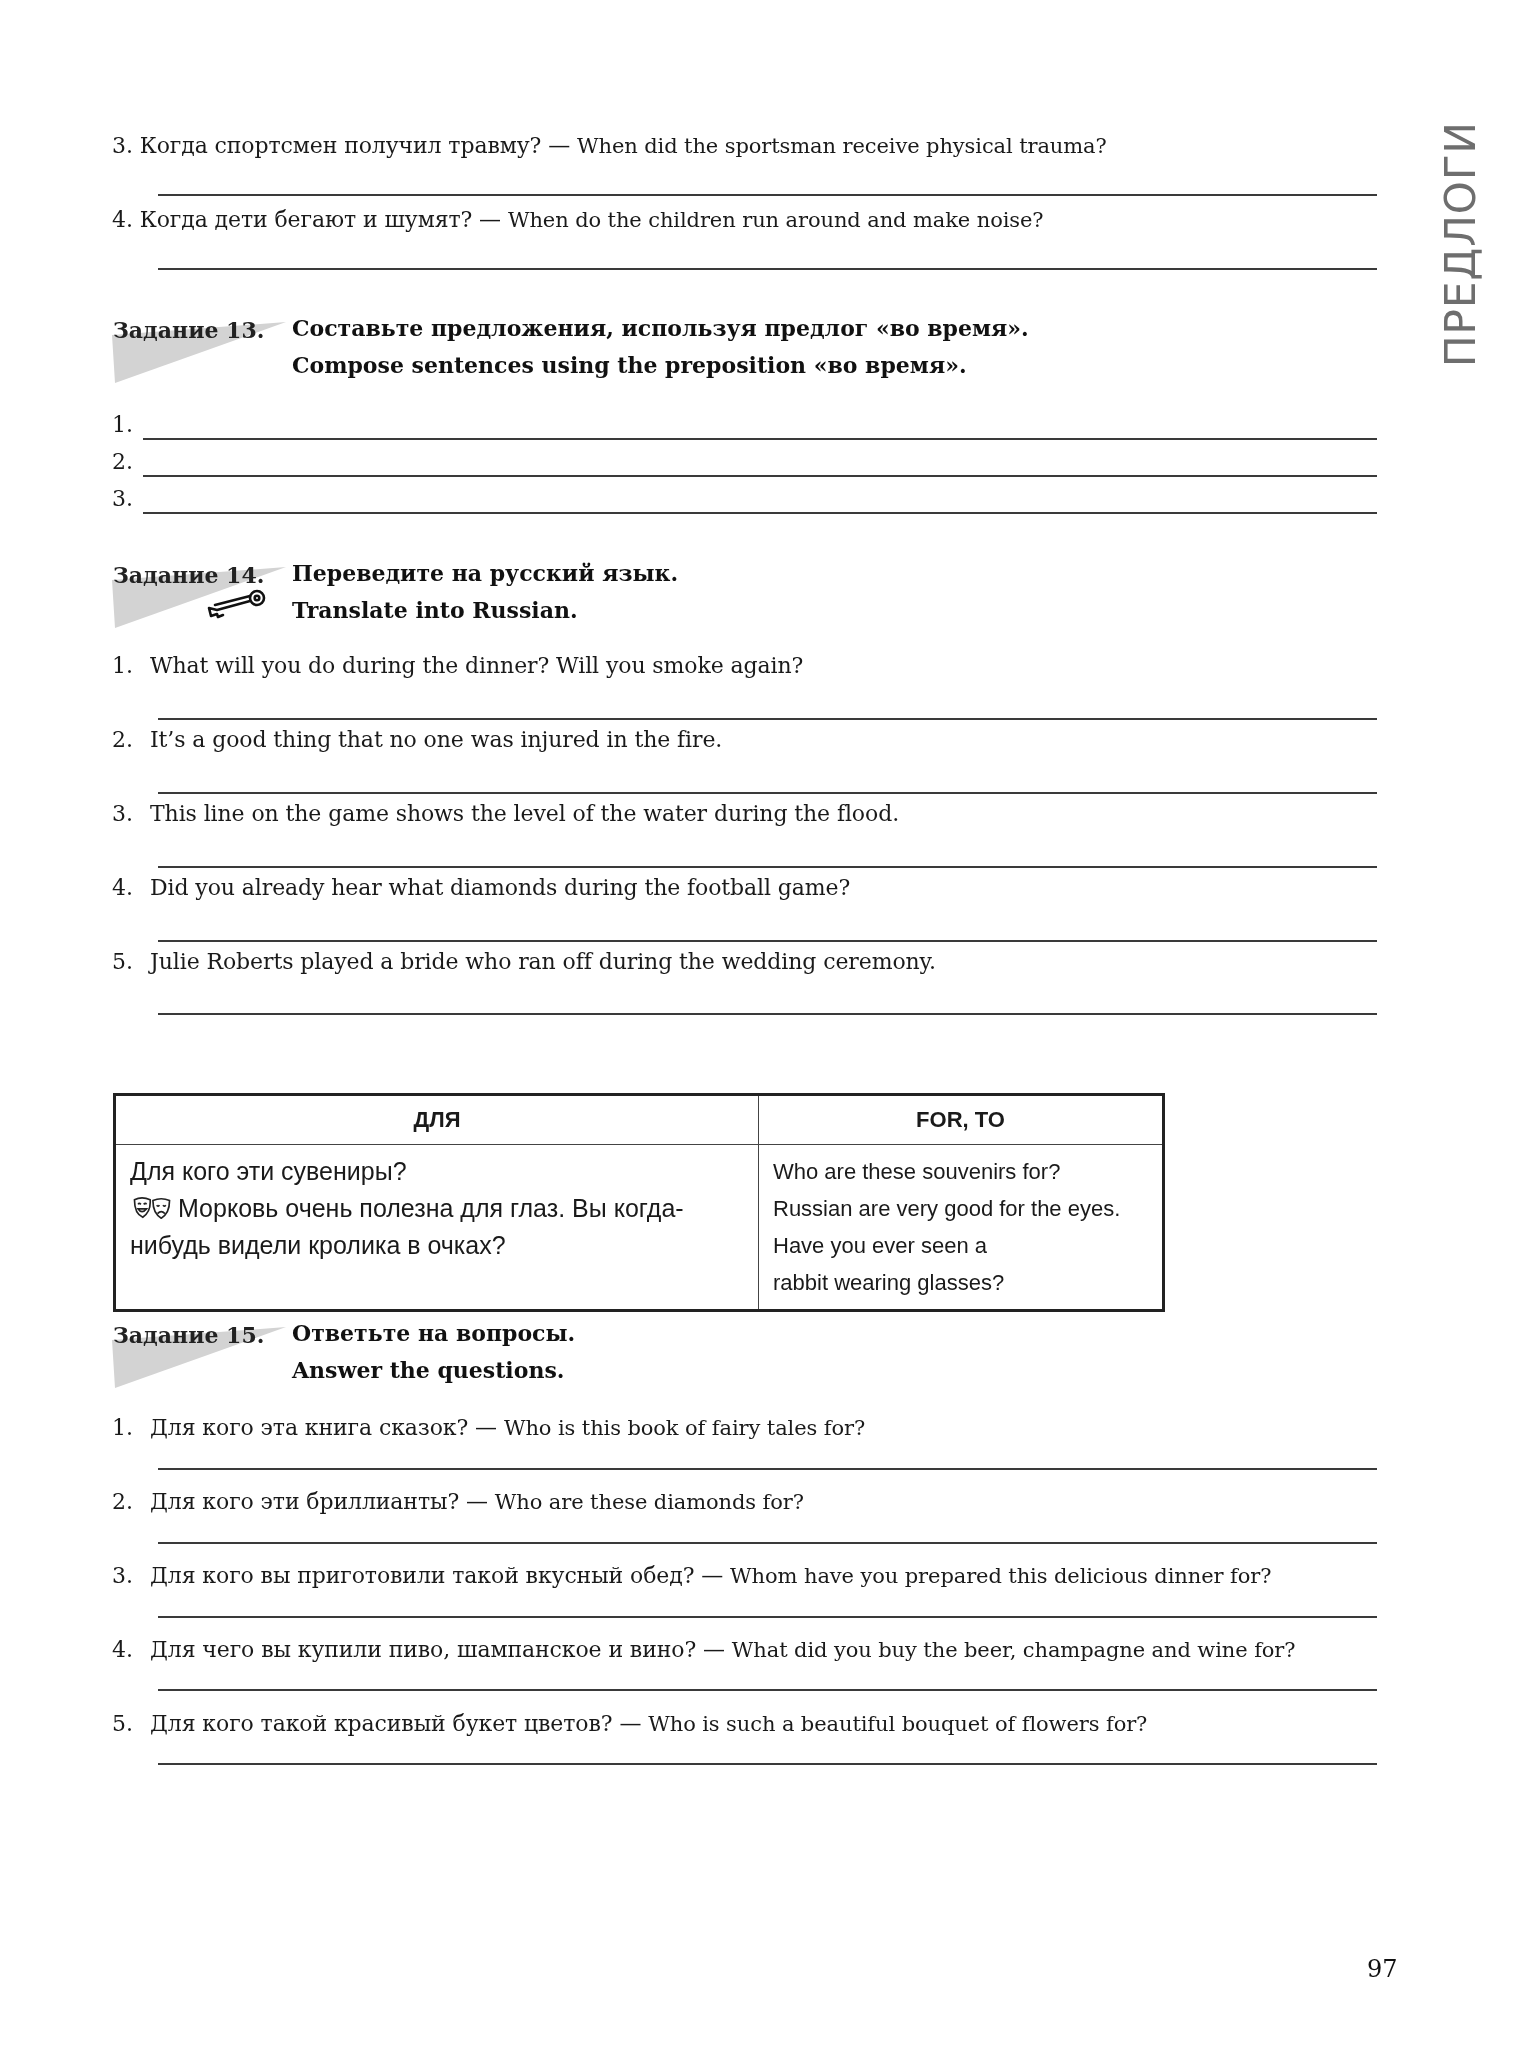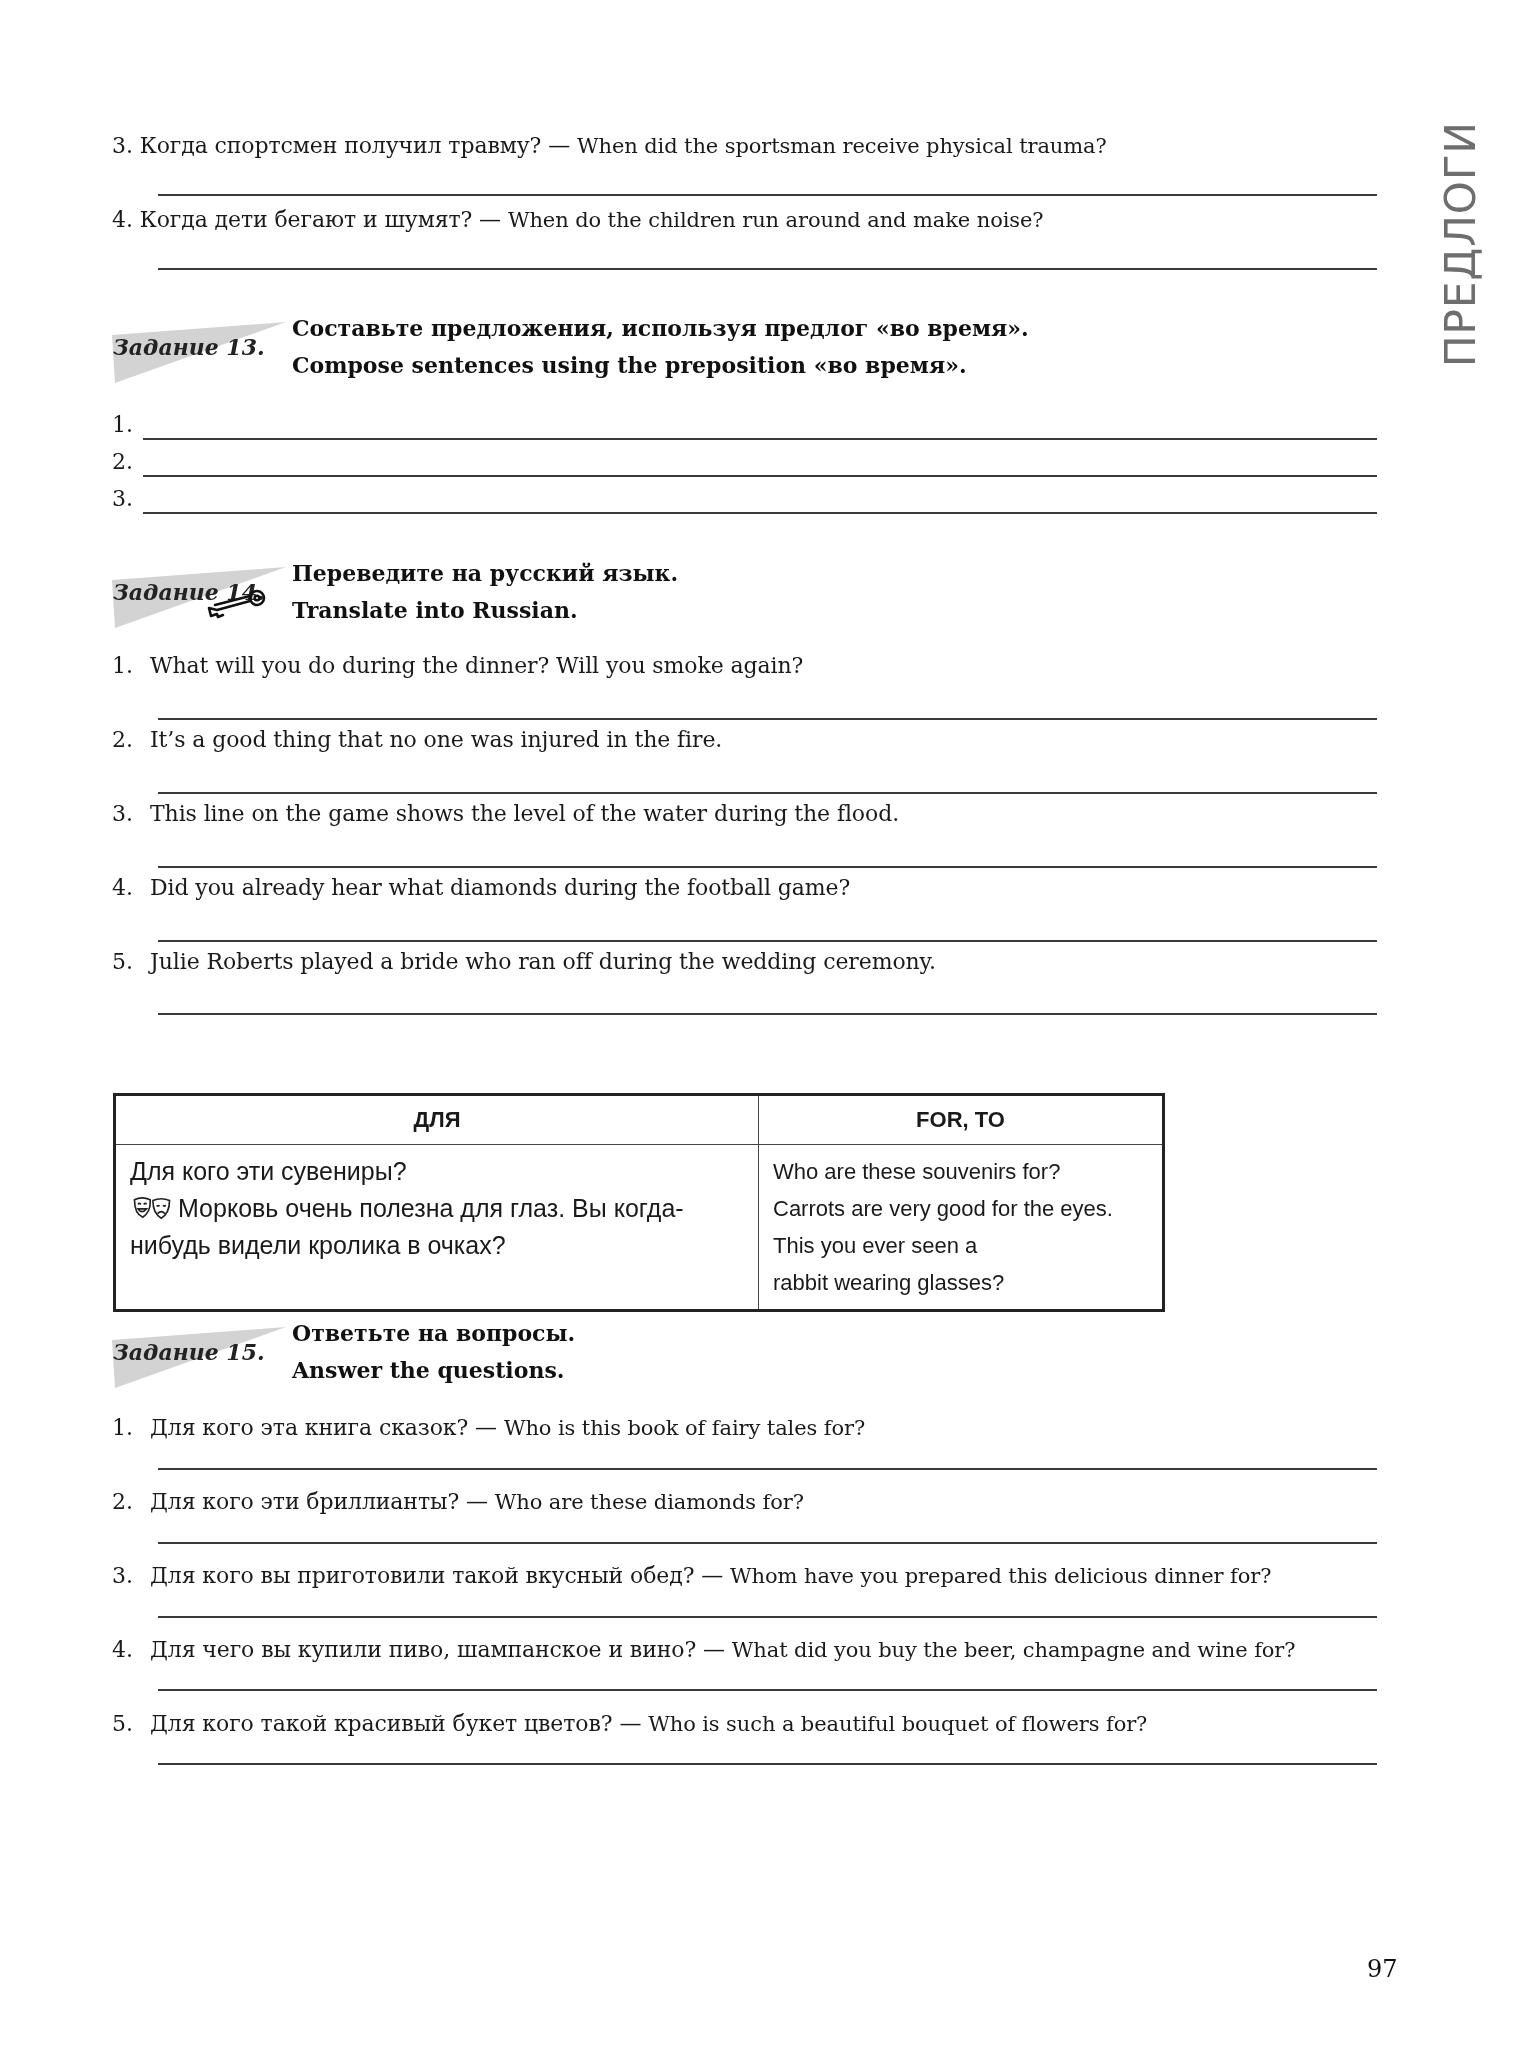--- a/index.html
+++ b/index.html
@@ -6,21 +6,21 @@
   body {
     width: 1527px; height: 2048px; position: relative; background: #ffffff;
     font-family: "DejaVu Serif", "Liberation Serif", serif; color: #1a1a1a; overflow: hidden;
   }
   .abs { position: absolute; }
   .q { font-size: 22px; white-space: nowrap; letter-spacing: -0.1px; }
   .q .num { display: inline-block; }
   .q .ru { }
   .q .en { font-size: 21px; }
   .line { position: absolute; height: 0; border-top: 2px solid #3a3a3a; }
-  .task-label { position: absolute; font-style: italic; font-weight: bold; font-size: 22px; white-space: nowrap; color: #222; margin-top: 17px; }
+  .task-label { position: absolute; font-weight: bold; font-size: 22px; white-space: nowrap; color: #222; }
   .task-text { position: absolute; font-weight: bold; font-size: 22px; white-space: nowrap; line-height: 37px; color: #111; }
   .wedge { position: absolute; width: 176px; height: 62px; }
   .side-label {
     position: absolute; left: 1441px; top: 135px; width: 40px; height: 232px;
     font-family: "DejaVu Sans", "Liberation Sans", sans-serif; font-size: 42px; color: #6e6e6e;
     writing-mode: vertical-rl; transform: rotate(180deg); text-align: center; letter-spacing: 1px; line-height: 40px;
   }
   .blank-row { position: absolute; left: 112px; font-size: 22px; }
   table.grammar {
     position: absolute; left: 113px; top: 1093px; width: 1052px; border-collapse: collapse;
@@ -134,21 +134,21 @@
               <path d="M23,5 Q32,1 41,5 Q41,19 32,24 Q23,19 23,5 Z"></path>
               <path d="M27,10 Q29,12 30,10 M34,10 Q35,12 37,10"></path>
               <path d="M28,19 Q32,15 36,19"></path>
             </g>
           </svg><span>Морковь очень полезна для глаз. Вы когда-</span>
         </div>
         <div>нибудь видели кролика в очках?</div>
       </td>
       <td class="en-cell">
         <div>Who are these souvenirs for?</div>
-        <div>Carrots are very good for the eyes. This you ever seen a</div>
+        <div>Russian are very good for the eyes. Have you ever seen a</div>
         <div>rabbit wearing glasses?</div>
       </td>
     </tr>
   </tbody>
 </table>
 
 <svg class="wedge" style="left:112px; top:1327px;" viewBox="0 0 176 62">
   <polygon points="0,13 174,0 3,61" fill="#d3d3d3"></polygon>
 </svg>
 <div class="task-label" style="left:113px; top:1322px;">Задание 15.</div>

